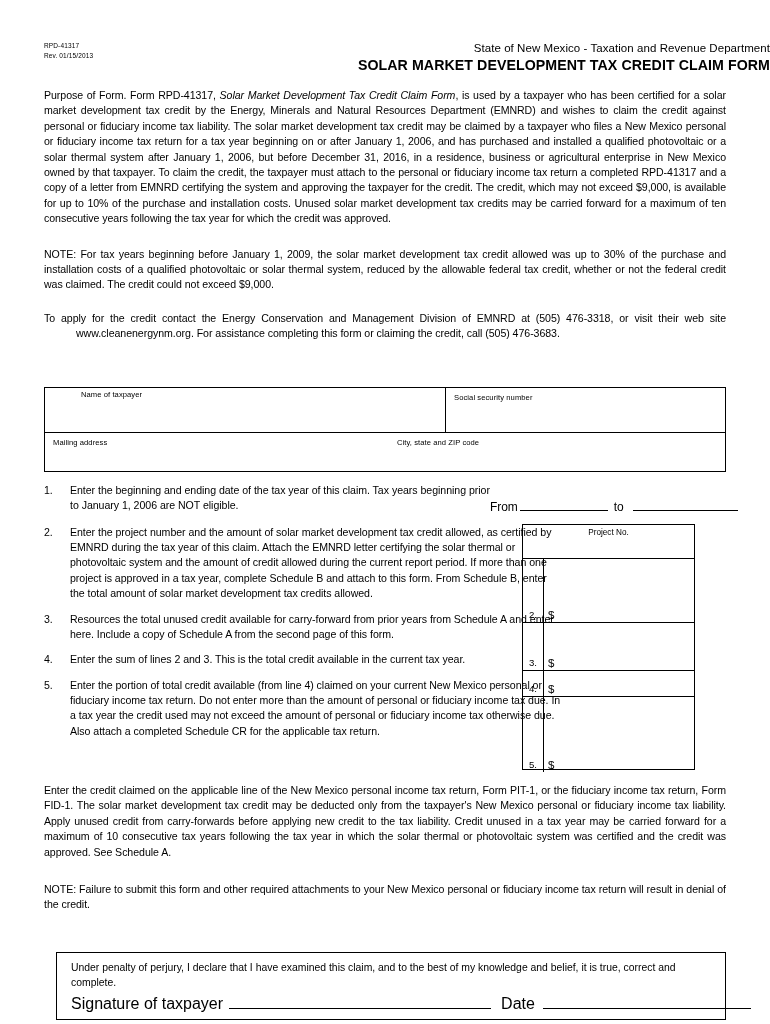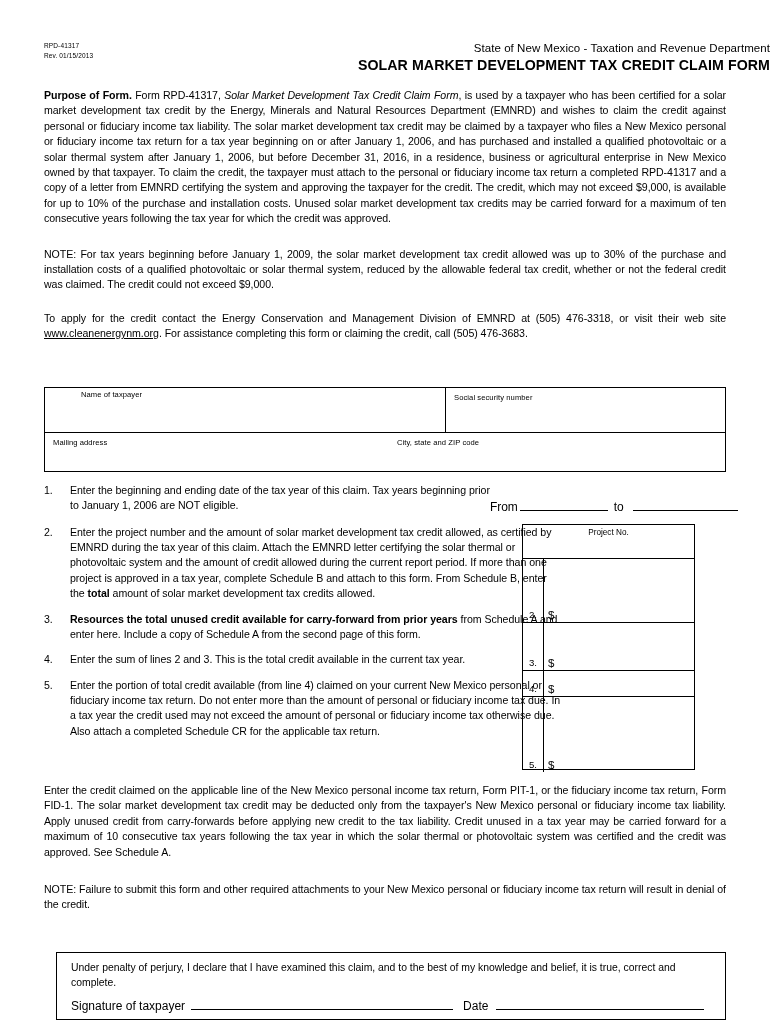--- a/index.html
+++ b/index.html
@@ -52,22 +52,22 @@
     font-size: 10.6px;
     line-height: 1.455;
     text-align: justify;
     margin: 0;
     letter-spacing: -0.005em;
   }
   p.para + p.para { margin-top: 12px; }
   .spacer-note { margin-top: 20px !important; }
   .spacer-apply { margin-top: 18px !important; }
   .it { font-style: italic; }
-  .bd { font-weight: bold; }
-  .link { text-decoration: underline; color: #000; }
+  .bd { font-weight: normal; }
+  .link { color: #000; margin-left: 32px; }
 
   
   .tp-box {
     position: absolute;
     left: 44px; top: 387px;
     width: 682px; height: 85px;
     border: 1.1px solid #000;
   }
   .tp-row-top {
     position: absolute; left: 0; top: 0;
@@ -200,21 +200,21 @@
     position: absolute;
     left: 14px; top: 7px;
     width: 630px;
     font-size: 10.4px;
     line-height: 1.45;
   }
   .sig-line {
     position: absolute;
     left: 14px; bottom: 6px;
     width: 640px;
-    font-size: 12px;
+    font-size: 16px;
     white-space: nowrap;
   }
   .sig-line .rule {
     display: inline-block;
     border-bottom: 1.2px solid #000;
     height: 10px;
   }
   .rule-sig { width: 262px; margin: 0 10px 0 6px; }
   .rule-date { width: 208px; margin-left: 8px; }
 </style>

